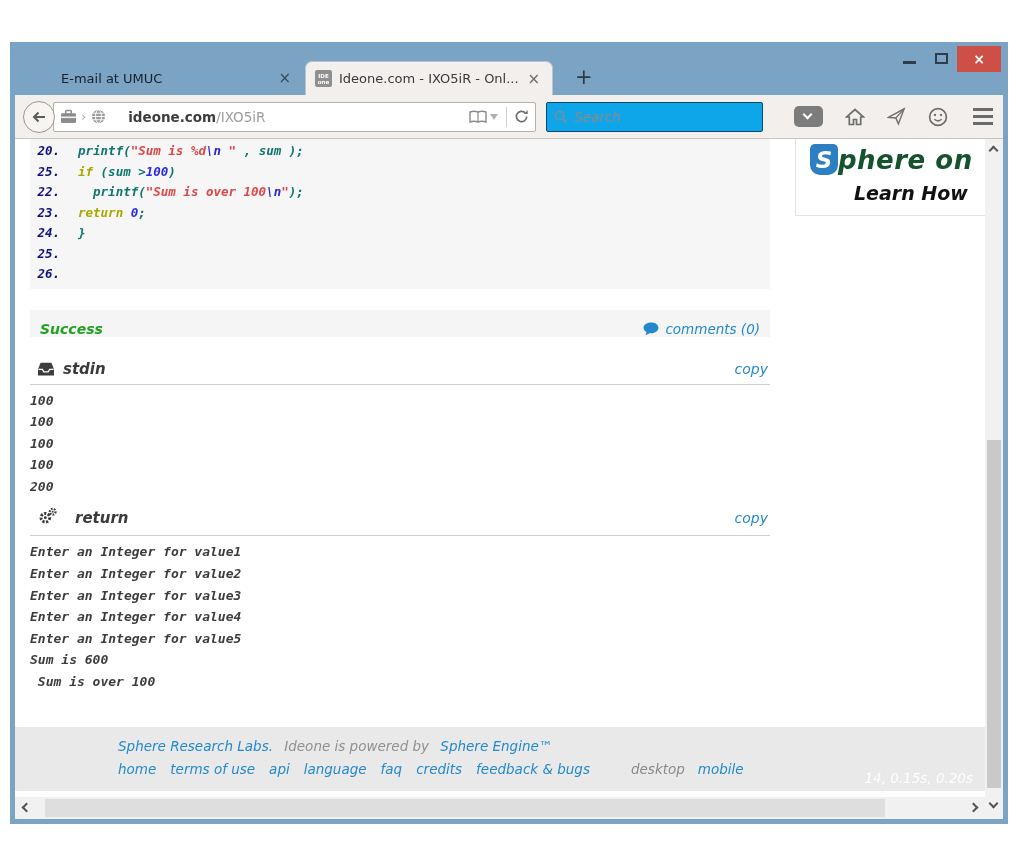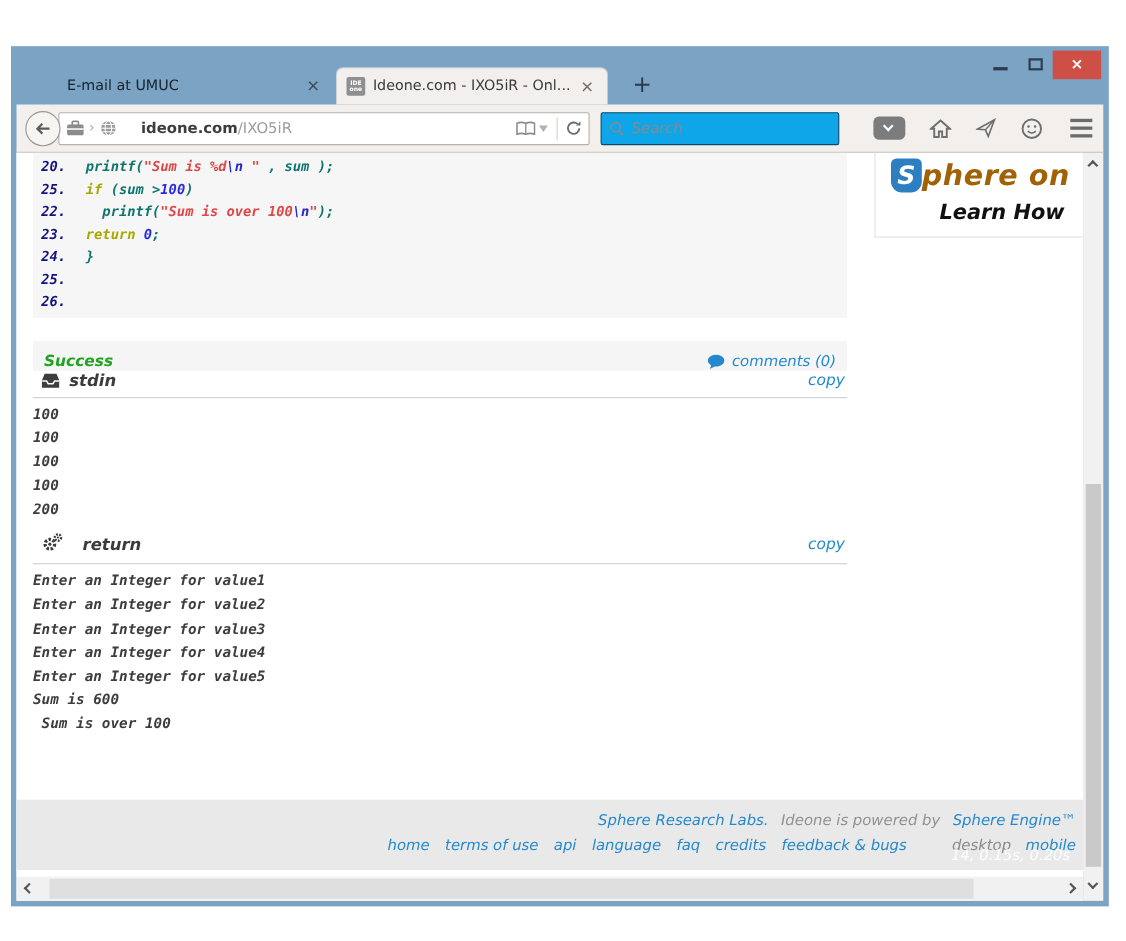--- a/index.html
+++ b/index.html
@@ -79,41 +79,41 @@
   .tok-num { color:#2a2ae0; }
 
   
   .success-bar { margin-top:21px; height:27px; background:#f5f5f5; display:flex; align-items:flex-end;
                  justify-content:space-between; padding:0 10px 0 10px; }
   .success-label { color:#22a222; font-size:14px; font-weight:600; }
   .comments-link { color:#2389cc; font-size:13.5px; display:flex; align-items:center; }
   .comments-link svg { margin-right:6px; }
 
   
-  .io-header { display:flex; align-items:center; justify-content:space-between;
+  .io-header { margin-top:23px; display:flex; align-items:center; justify-content:space-between;
                border-bottom:1px solid #cfcfcf; padding:0 2px 6px 8px; }
   .io-title { display:flex; align-items:center; font-size:15px; font-weight:bold; color:#3b3b3b; }
   .io-title svg, .io-title .gear-wrap { margin-right:9px; }
   .copy-link { color:#2389cc; font-size:14px; }
   .io-pre { font-family:"DejaVu Sans Mono", monospace; font-size:13px; font-weight:600; color:#3d3d3d;
             line-height:21.6px; white-space:pre; margin-top:5px; }
   .stdout-gap { margin-top:10px; }
 
   
   .ad-box { position:absolute; top:0; left:780px; width:190px; height:77px; background:#fff;
             border-left:1px solid #e2e2e2; border-bottom:1px solid #e2e2e2; padding-top:5px; overflow:hidden; }
   .ad-brand { display:flex; align-items:center; margin-left:14px; }
   .sphere-logo { width:28px; height:31px; background:#2d7fc1; border-radius:5px 5px 10px 10px; color:#fff;
                  font-size:23px; font-weight:bold; display:flex; align-items:center; justify-content:center; }
-  .ad-brand-text { font-size:26px; font-weight:bold; color:#a16207; letter-spacing:0.5px; }
+  .ad-brand-text { font-size:26px; font-weight:bold; color:#14532d; letter-spacing:0.5px; }
   .ad-cta { font-size:19px; font-weight:bold; color:#111; margin:7px 0 0 58px; }
 
   
   .page-footer { position:absolute; left:0; right:0; bottom:6px; height:64px; background:#e9e9e9;
-                 text-align:right; padding:11px 0 0 120px; font-size:13.5px; }
+                 text-align:left; padding:11px 0 0 96px; font-size:13.5px; }
   .footer-line2 { margin-top:7px; }
   .f-link { color:#2389cc; margin:0 7px; }
   .f-gray { color:#909090; }
   .f-desktop { color:#8a8a8a; margin-left:34px; margin-right:6px; }
   .footer-stats { position:absolute; right:12px; bottom:5px; color:rgba(255,255,255,0.92); font-size:13.5px; }
 
   
   .vscroll { width:18px; background:#f1f1f1; position:relative; }
   .vscroll .chev { position:absolute; left:5px; border-color:#555; }
   .vscroll .arr-up { top:8px; }

